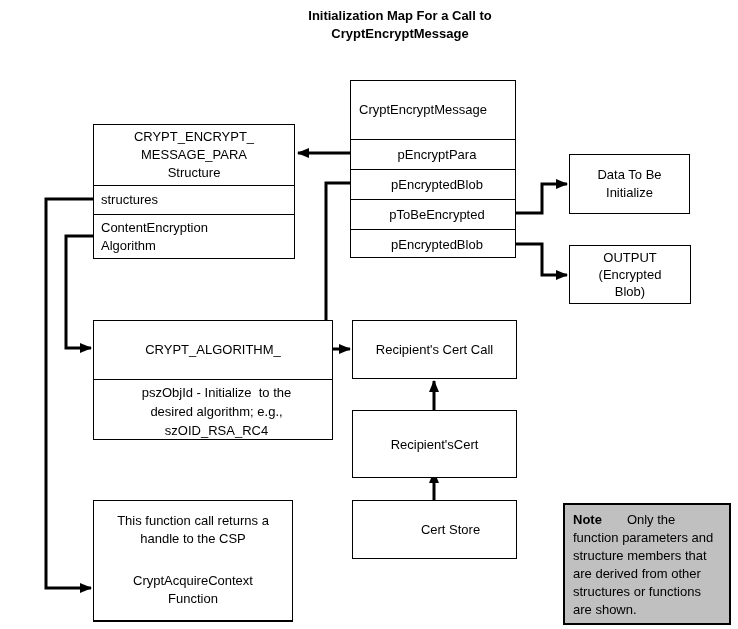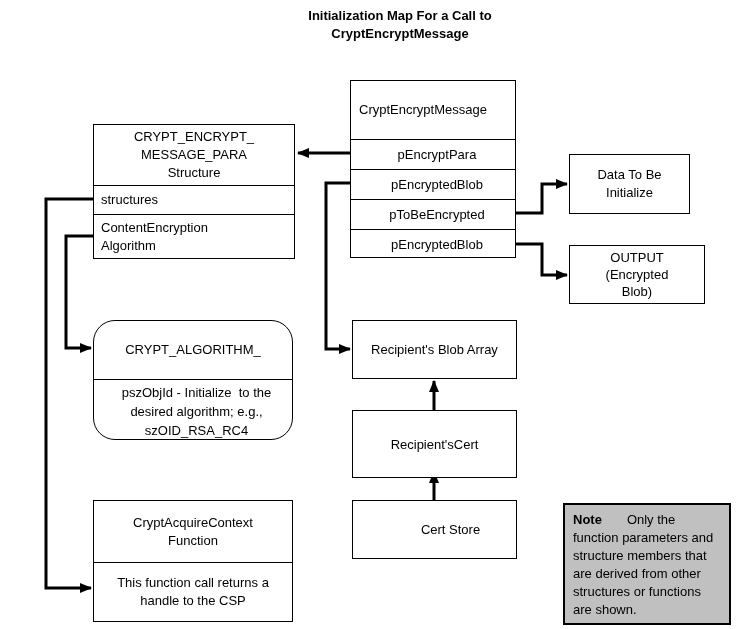--- a/index.html
+++ b/index.html
@@ -36,30 +36,30 @@
   
   #box-cryptencryptmessage { left: 350px; top: 80px; width: 166px; height: 178px; }
   #box-cryptencryptmessage .hdr { height: 58px; line-height: 57px; padding-left: 8px; text-align: left; }
   #box-cryptencryptmessage .row { height: 30px; line-height: 29px; padding-left: 8px; text-align: center; border-top: 1px solid #000; }
   
   #box-param { left: 93px; top: 124px; width: 202px; height: 135px; }
   #box-param .hdr { height: 60px; line-height: 18px; }
   #box-param .m1 { height: 29px; line-height: 28px; padding-left: 7px; text-align: left; border-top: 1px solid #000; }
   #box-param .m2 { height: 46px; line-height: 18px; padding: 4px 0 0 7px; text-align: left; border-top: 1px solid #000; }
   
-  #box-algo { left: 93px; top: 320px; width: 200px; height: 120px; border-radius: 22px; }
+  #box-algo { left: 93px; top: 320px; width: 240px; height: 120px; }
   #box-algo .hdr { height: 59px; line-height: 18px; border-bottom: 1px solid #000; }
   #box-algo .bdy { height: 60px; line-height: 19px; padding: 3px 0 6px 7px; text-align: center; }
   
   #box-acquire { left: 93px; top: 500px; width: 200px; height: 122px; }
   #box-acquire .hdr { height: 62px; line-height: 18px; border-bottom: 1px solid #000; }
   #box-acquire .bdy { height: 58px; line-height: 18px; }
   
   #box-data { left: 569px; top: 154px; width: 121px; height: 60px; line-height: 18px; }
-  #box-output { left: 569px; top: 245px; width: 136px; height: 59px; line-height: 17px; }
+  #box-output { left: 569px; top: 245px; width: 122px; height: 59px; line-height: 17px; }
   
   #box-rcarray { left: 352px; top: 320px; width: 165px; height: 59px; }
   #box-rcert   { left: 352px; top: 410px; width: 165px; height: 68px; }
   #box-certstore { left: 352px; top: 500px; width: 165px; height: 59px; padding-left: 32px; }
   
   #box-note {
     left: 563px; top: 503px; width: 168px; height: 122px;
     background: #c0c0c0;
     border: 2px solid #000000;
     padding: 6px 8px;
@@ -128,43 +128,43 @@
       <div class="line">CRYPT_ALGORITHM_</div>
     </div>
     <div class="sec bdy">
       <div class="line">pszObjId - Initialize  to the</div>
       <div class="line">desired algorithm; e.g.,</div>
       <div class="line">szOID_RSA_RC4</div>
     </div>
   </div>
 
   <div class="box" id="box-acquire">
+    <div class="sec bdy center-flex">
+      <div class="line">This function call returns a</div>
+      <div class="line">handle to the CSP</div>
+    </div>
     <div class="sec hdr center-flex">
       <div class="line">CryptAcquireContext</div>
       <div class="line">Function</div>
-    </div>
-    <div class="sec bdy center-flex">
-      <div class="line">This function call returns a</div>
-      <div class="line">handle to the CSP</div>
     </div>
   </div>
 
   <div class="box center-flex" id="box-data">
     <div class="line">Data To Be</div>
     <div class="line">Initialize</div>
   </div>
 
   <div class="box center-flex" id="box-output">
     <div class="line">OUTPUT</div>
     <div class="line">(Encrypted</div>
     <div class="line">Blob)</div>
   </div>
 
   <div class="box center-flex" id="box-rcarray">
-    <div class="line">Recipient's Blob Array</div>
+    <div class="line">Recipient's Cert Call</div>
   </div>
 
   <div class="box center-flex" id="box-rcert">
     <div class="line">Recipient'sCert</div>
   </div>
 
   <div class="box center-flex" id="box-certstore">
     <div class="line">Cert Store</div>
   </div>
 

